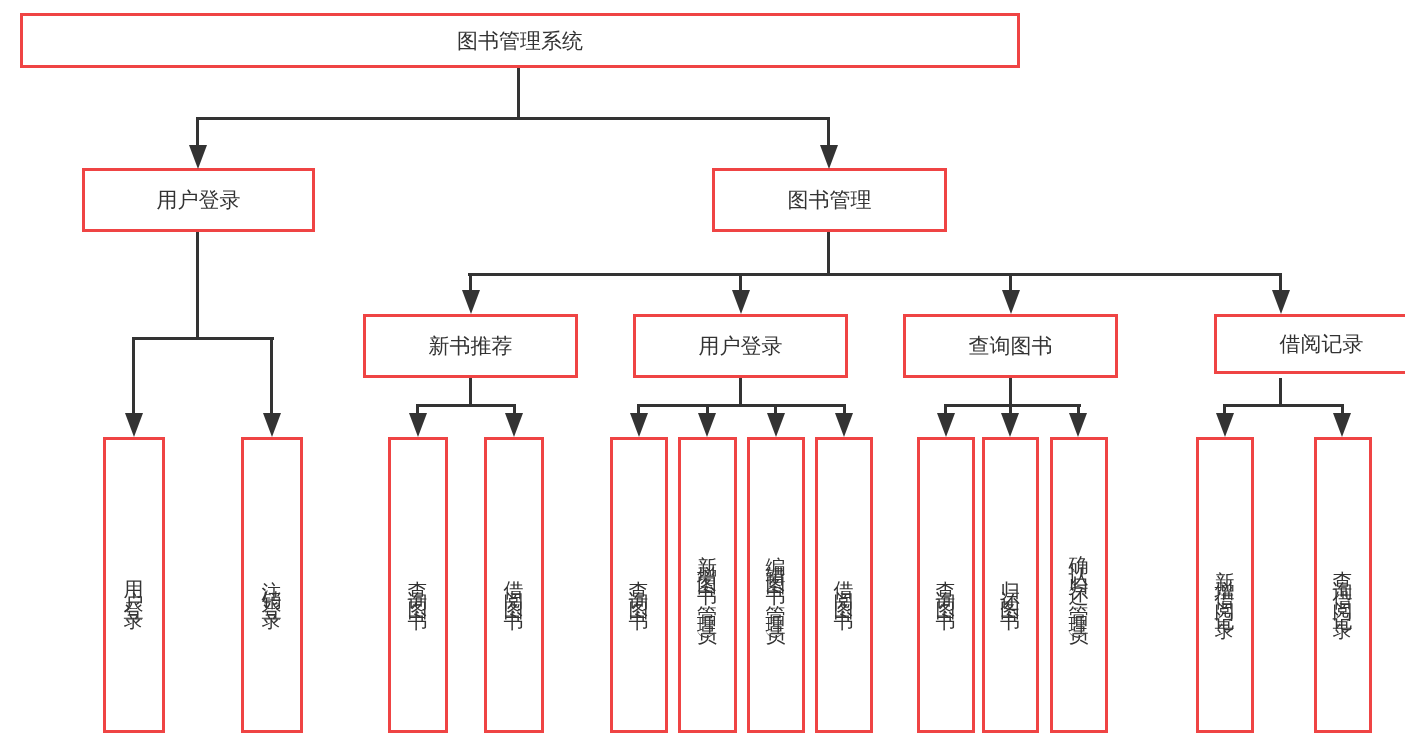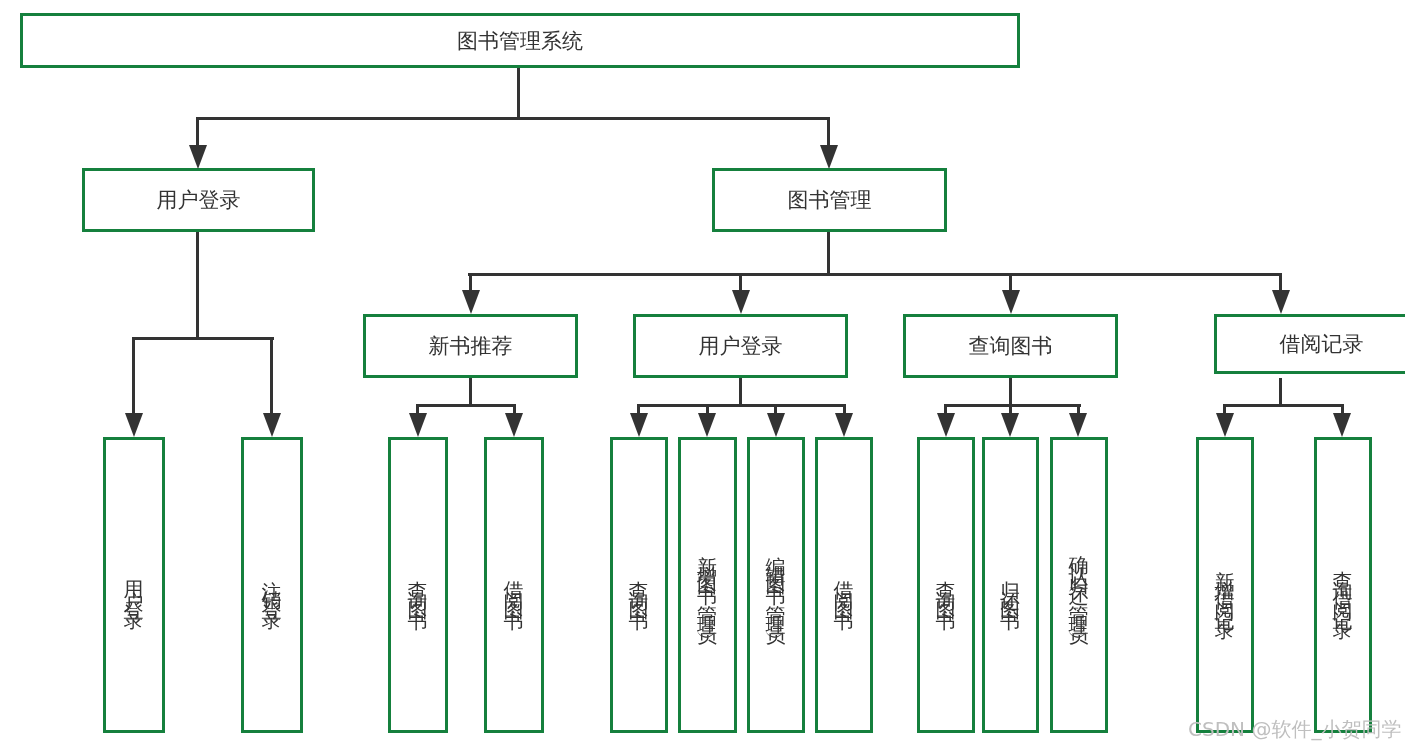--- a/index.html
+++ b/index.html
@@ -7,21 +7,21 @@
     position: relative;
     width: 1405px;
     height: 747px;
     background: #ffffff;
     font-family: "DejaVu Sans", "Liberation Sans", sans-serif;
     overflow: hidden;
   }
   .box {
     position: absolute;
     box-sizing: border-box;
-    border: 3px solid #15803d;
+    border: 3px solid #ef4444;
     background: #ffffff;
     display: flex;
     align-items: center;
     justify-content: center;
     color: #333333;
   }
   .box.h { font-size: 21px; }
   .vtext {
     writing-mode: vertical-rl;
     text-orientation: mixed;
@@ -172,15 +172,14 @@
   <div class="line" style="left:1077px; top:404px; width:3px; height:10px;"></div>
   <div class="arrow" style="left:1069px; top:413px;"></div>
 
   <div class="line" style="left:1279px; top:378px; width:3px; height:27px;"></div>
   <div class="line" style="left:1223px; top:404px; width:121px; height:3px;"></div>
   <div class="line" style="left:1223px; top:404px; width:3px; height:10px;"></div>
   <div class="arrow" style="left:1216px; top:413px;"></div>
   <div class="line" style="left:1341px; top:404px; width:3px; height:10px;"></div>
   <div class="arrow" style="left:1333px; top:413px;"></div>
 
-  <div class="watermark">CSDN @软件_小贺同学</div>
 
 </div>
 
 </body></html>

